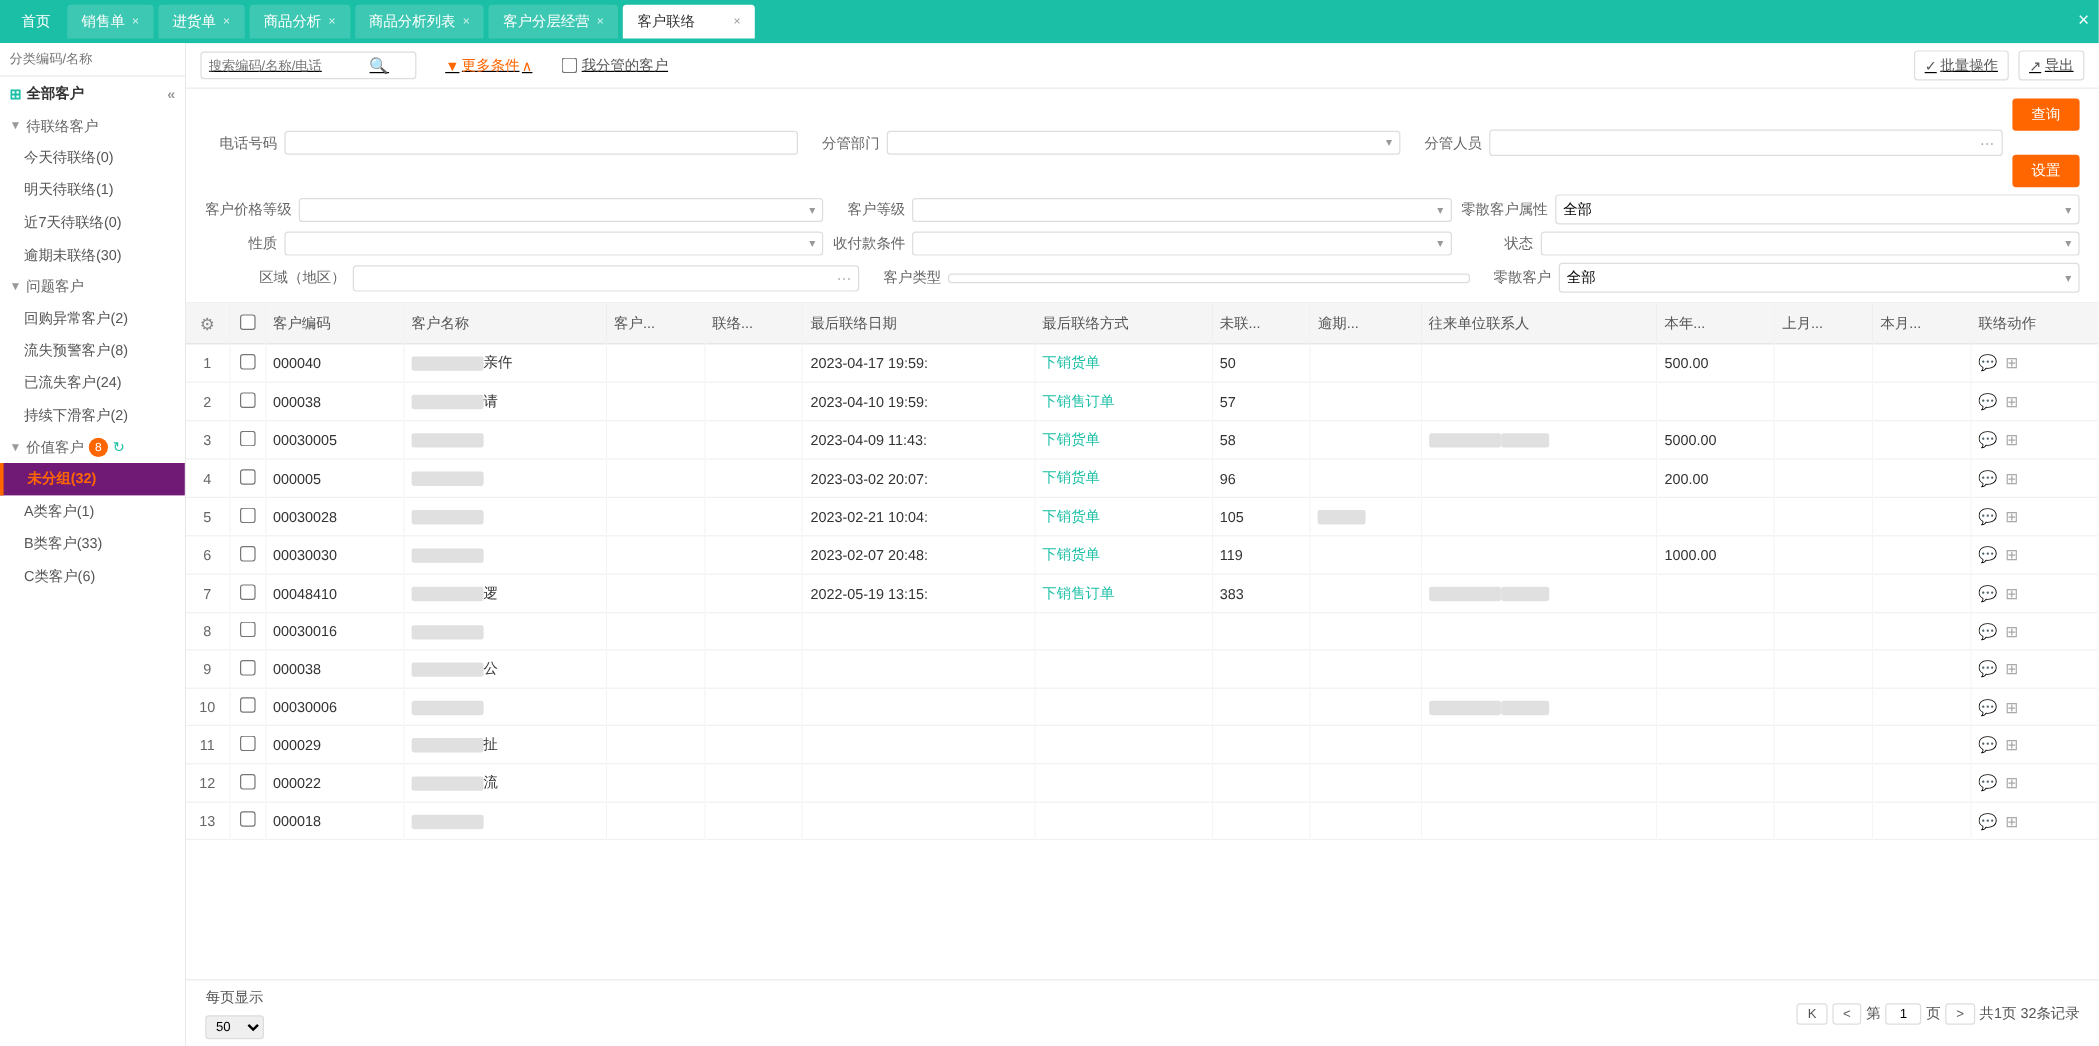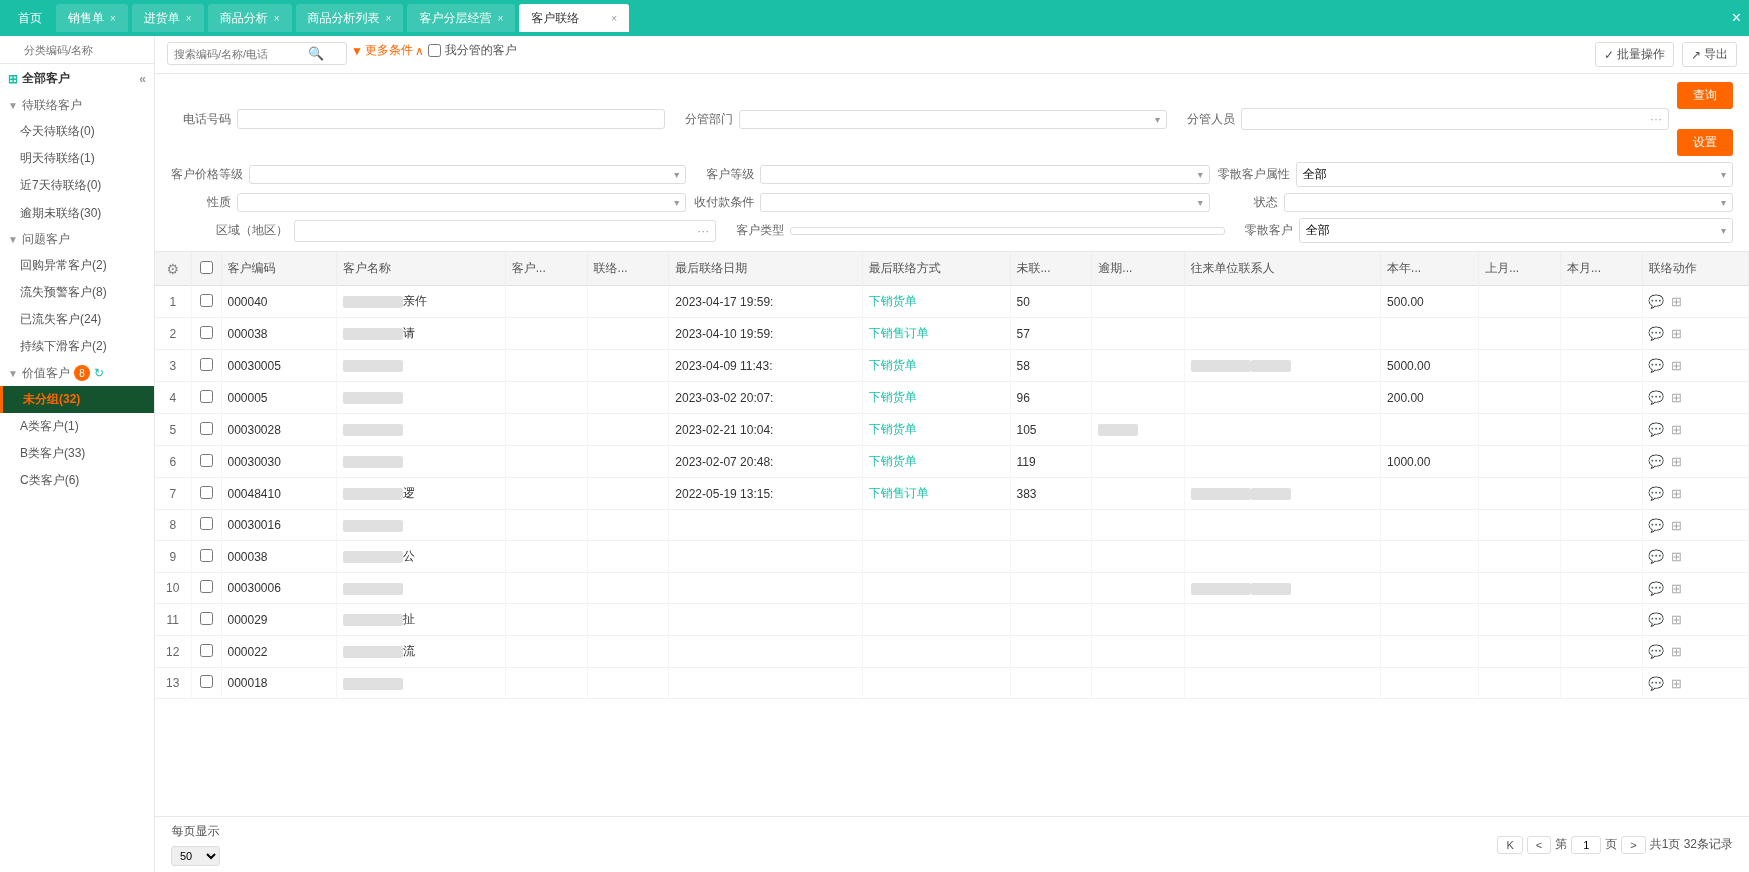--- a/index.html
+++ b/index.html
@@ -62,21 +62,21 @@
       background: #fff;
       border-right: 1px solid #e8e8e8;
       display: flex;
       flex-direction: column;
       overflow-y: auto;
       flex-shrink: 0;
     }
     .sidebar-search {
       display: flex;
       align-items: center;
-      padding: 6px 24px;
+      padding: 6px 8px;
       border-bottom: 1px solid #e8e8e8;
       gap: 4px;
     }
     .sidebar-search input {
       border: none;
       outline: none;
       font-size: 11px;
       color: #999;
       flex: 1;
       background: transparent;
@@ -109,38 +109,39 @@
       gap: 4px;
     }
     .sidebar-group-title .arrow { font-size: 10px; color: #999; }
 
     .sidebar-item {
       padding: 4px 8px 4px 20px;
       color: #555;
       cursor: pointer;
       line-height: 1.6;
     }
-    .sidebar-item.active { background: #14532d; color: #f60; font-weight: bold; border-left: 3px solid #f60; }
+    .sidebar-item.active { background: #701a75; color: #f60; font-weight: bold; border-left: 3px solid #f60; }
 
     
     .content-area {
       flex: 1;
       display: flex;
       flex-direction: column;
       overflow: hidden;
     }
 
     
     .filter-bar {
       background: #fff;
       border-bottom: 1px solid #e8e8e8;
       padding: 6px 12px;
       display: flex;
-      align-items: flex-start;
-      gap: 4px;
+      align-items: center;
+      gap: 24px;
+      text-decoration: underline;
     }
     .filter-search-input {
       display: flex;
       align-items: center;
       border: 1px solid #ddd;
       border-radius: 3px;
       padding: 3px 6px;
       gap: 4px;
       width: 180px;
     }

